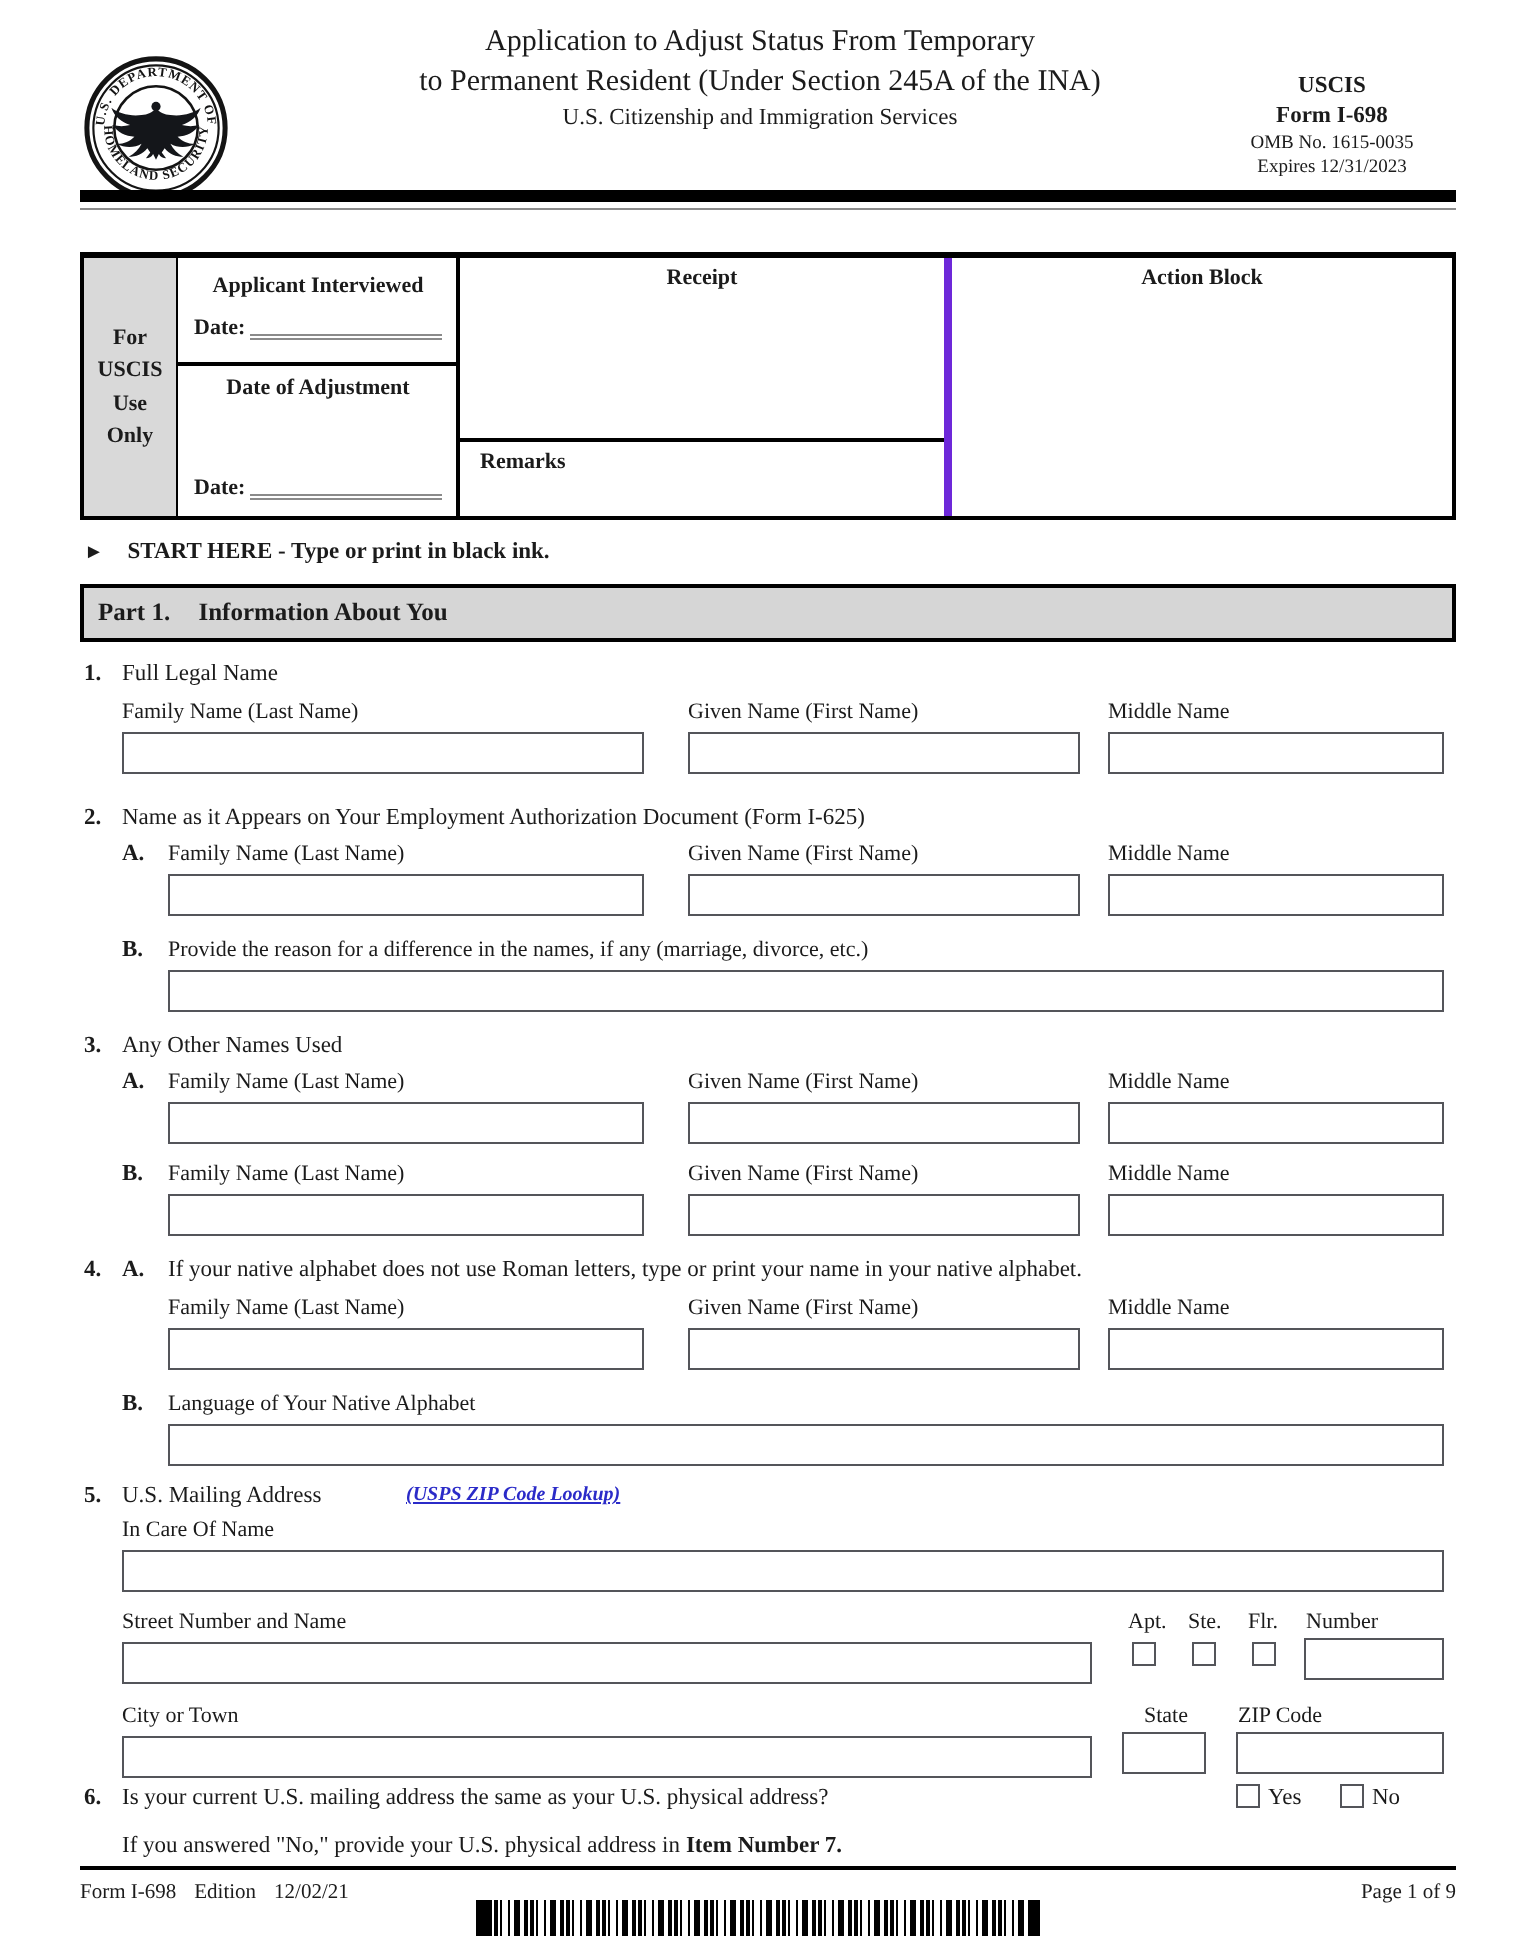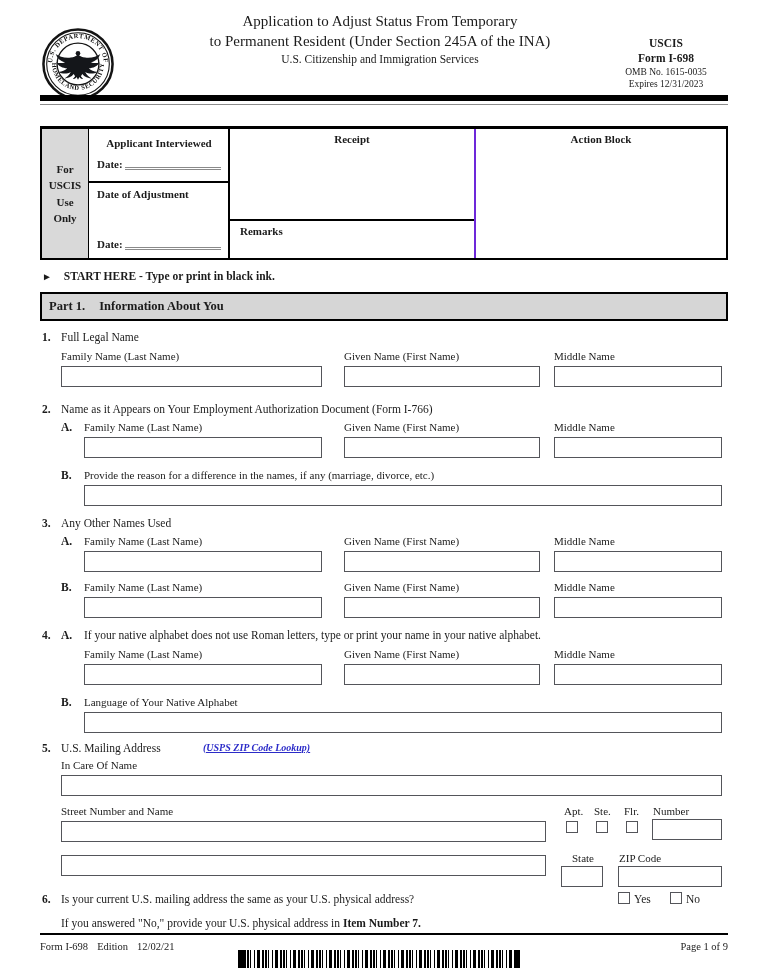--- a/index.html
+++ b/index.html
@@ -31,23 +31,23 @@
   }
   .col-side { width:47px; background:#d9d9d9; border-right:1.5px solid #000;
     display:flex; flex-direction:column; justify-content:center; align-items:center;
     line-height:1.5; text-align:center; }
   .col-interview { width:141px; border-right:2px solid #000; display:flex; flex-direction:column; }
   .cell-ai { height:54px; border-bottom:2.5px solid #000; padding:8px 7px 0 8px; }
   .ai-title { text-align:center; }
   .date-line { display:flex; margin-top:9px; }
   .date-underline { flex:1; border-bottom:3px double #8a8a8a; margin-left:2px; }
   .cell-doa { flex:1; padding:5px 7px 8px 8px; display:flex; flex-direction:column; }
-  .doa-title { }
+  .doa-title { text-align:center; }
   .cell-doa .date-line { margin-top:auto; }
-  .col-receipt { width:246px; border-right:2px solid #6d28d9; display:flex; flex-direction:column; }
+  .col-receipt { width:246px; border-right:4px solid #6d28d9; display:flex; flex-direction:column; }
   .cell-receipt { height:92px; border-bottom:2px solid #000; text-align:center; padding-top:4px; }
   .cell-remarks { flex:1; padding:4px 0 0 10px; }
   .col-action { flex:1; text-align:center; padding-top:4px; }
 
   
   .start-here { left:42px; top:270px; font-size:11.5px; font-weight:bold; }
   .start-arrow { font-size:10px; margin-right:9px; }
   .part-heading { left:40px; top:292px; width:688px; border:2px solid #000;
     background:#d6d6d6; padding:5px 7px; font-weight:bold; font-size:12.5px; }
   .part-num { margin-right:11px; }
@@ -175,21 +175,21 @@
   <div class="abs cell" style="left:344px;top:350px;width:196px">
     <div class="field-label">Given Name (First Name)</div>
     <div class="box"></div>
   </div>
   <div class="abs cell" style="left:554px;top:350px;width:168px">
     <div class="field-label">Middle Name</div>
     <div class="box"></div>
   </div>
 
   <div class="abs inum" style="left:42px;top:403px">2.</div>
-  <div class="abs ilabel" style="left:61px;top:403px">Name as it Appears on Your Employment Authorization Document (Form I-766)</div>
+  <div class="abs ilabel" style="left:61px;top:403px">Name as it Appears on Your Employment Authorization Document (Form I-625)</div>
 
   <div class="abs letter" style="left:61px;top:421px">A.</div>
   <div class="abs cell" style="left:84px;top:421px;width:238px">
     <div class="field-label">Family Name (Last Name)</div>
     <div class="box"></div>
   </div>
   <div class="abs cell" style="left:344px;top:421px;width:196px">
     <div class="field-label">Given Name (First Name)</div>
     <div class="box"></div>
   </div>
@@ -274,20 +274,21 @@
   <div class="abs field-label" style="left:564px;top:805px">Apt.</div>
   <div class="abs field-label" style="left:594px;top:805px">Ste.</div>
   <div class="abs field-label" style="left:624px;top:805px">Flr.</div>
   <div class="abs field-label" style="left:653px;top:805px">Number</div>
   <div class="abs cb" style="left:566px;top:821px"></div>
   <div class="abs cb" style="left:596px;top:821px"></div>
   <div class="abs cb" style="left:626px;top:821px"></div>
   <div class="abs box" style="left:652px;top:819px;width:70px"></div>
 
   <div class="abs cell" style="left:61px;top:852px;width:485px">
+    <div class="field-label">City or Town</div>
     <div class="box"></div>
   </div>
   <div class="abs field-label" style="left:572px;top:852px">State</div>
   <div class="abs box" style="left:561px;top:866px;width:42px"></div>
   <div class="abs field-label" style="left:619px;top:852px">ZIP Code</div>
   <div class="abs box" style="left:618px;top:866px;width:104px"></div>
 
   <div class="abs inum" style="left:42px;top:893px">6.</div>
   <div class="abs ilabel" style="left:61px;top:893px">Is your current U.S. mailing address the same as your U.S. physical address?</div>
   <div class="abs cb" style="left:618px;top:892px"></div>

